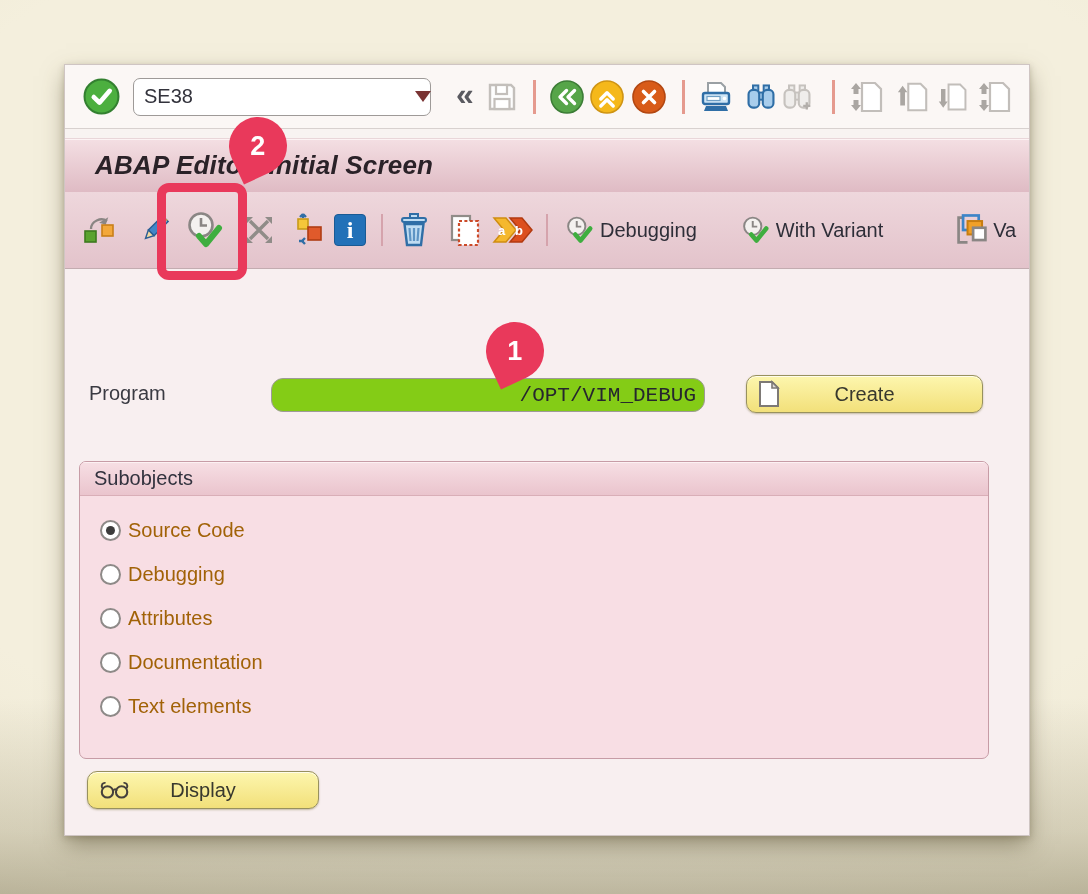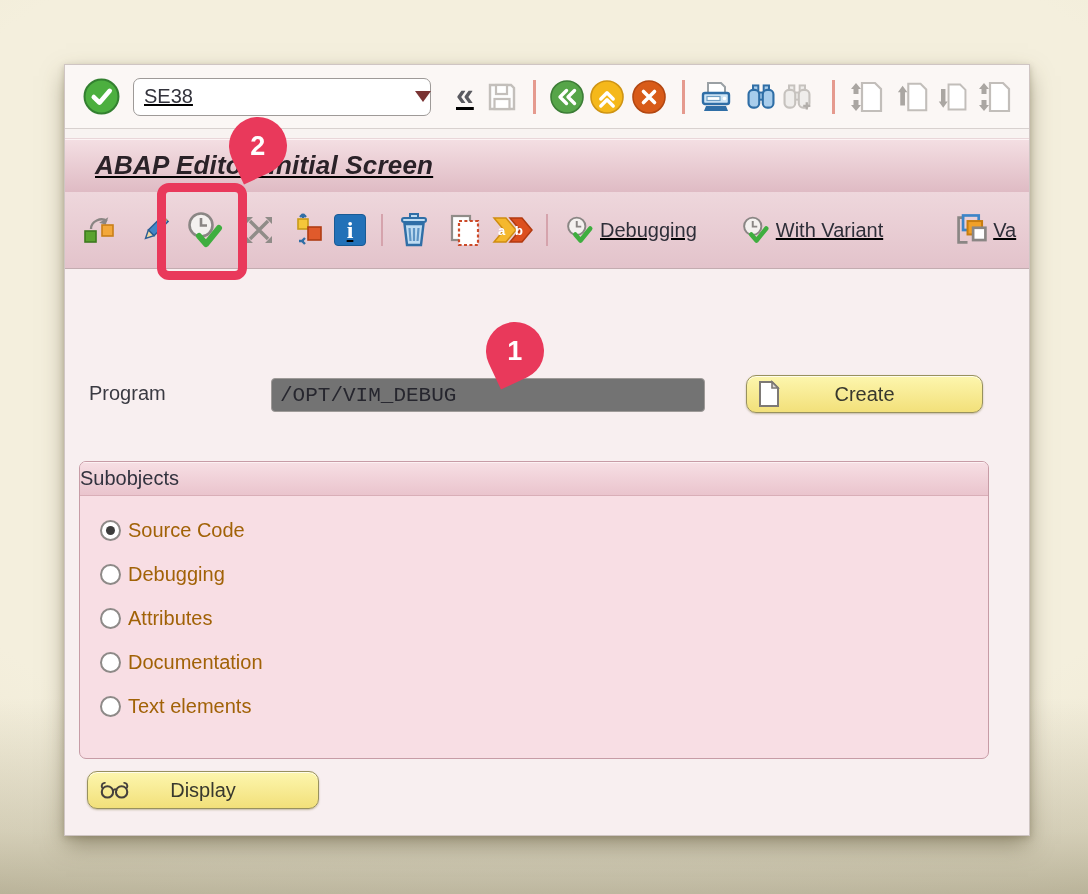--- a/index.html
+++ b/index.html
@@ -7,21 +7,21 @@
   body { font-family:"Liberation Sans", sans-serif; overflow:hidden; }
 
   .stage { position:relative; width:1088px; height:894px;
     background:
       linear-gradient(180deg, rgba(0,0,0,0) 78%, rgba(90,82,50,.18) 93%, rgba(80,72,40,.32) 100%),
       radial-gradient(120% 95% at 50% 38%, #f4efdd 55%, #eee8d2 75%, #e0dac0 92%, #d4cdb1 100%);
   }
 
   .window { position:absolute; left:64px; top:64px; width:966px; height:772px;
     background:#f8eff0; border:1px solid #cfc5c3; overflow:hidden;
-    box-shadow:0 10px 22px -2px rgba(85,75,45,.5), 0 2px 6px rgba(85,75,45,.25);text-decoration:underline; }
+    box-shadow:0 10px 22px -2px rgba(85,75,45,.5), 0 2px 6px rgba(85,75,45,.25); }
 
   
   .sys-toolbar { height:64px; background:#fbf7f5; border-bottom:1px solid #d8d1cf;
     display:flex; align-items:center; padding-left:18px; white-space:nowrap; overflow:hidden; }
   .combo { margin-left:13px; width:298px; height:38px; background:#fff; border:1px solid #9e9a98;
     border-radius:7px; display:flex; align-items:center; padding:0 10px; }
   .combo input { border:none; outline:none; flex:1; font-size:20px; color:#33333c;
     font-family:"Liberation Sans",sans-serif; background:transparent; }
   .combo .drop { width:0; height:0; border-left:8px solid transparent; border-right:8px solid transparent;
     border-top:11px solid #7a3434; margin-left:6px; cursor:pointer; }
@@ -43,41 +43,41 @@
   .sep-app { width:2px; height:32px; background:#d5a3ac; }
   .tb-group { display:flex; align-items:center; }
   .tb-label { font-size:20px; color:#2e2e38; margin-left:6px; }
   .info-box { width:32px; height:32px; background:#2271b8; border-radius:4px; border:1px solid #195a94;
     color:#fff; font-family:"Liberation Serif",serif; font-weight:bold; font-size:24px;
     display:flex; align-items:center; justify-content:center; }
 
   
   .main { position:relative; height:568px; background:#f8eff0; }
   .field-label { position:absolute; left:24px; top:113px; font-size:20px; color:#3a3a42; }
-  .text-input { position:absolute; left:206px; top:109px; width:434px; height:34px; background:#737373;
-    border:1px solid #9e9a98; border-radius:4px; font-family:"Liberation Mono",monospace;
-    font-size:21px; color:#26262e; padding:0 8px; outline:none; }
+  .text-input { position:absolute; left:206px; top:109px; width:434px; height:34px; background:#84cc16;
+    border:1px solid #9e9a98; border-radius:12px; font-family:"Liberation Mono",monospace;
+    font-size:21px; color:#26262e; padding:0 8px; outline:none;text-align:right; }
 
   .sap-btn { display:flex; align-items:center; justify-content:center; position:absolute;
     border:1px solid #98915e; border-radius:10px; background:linear-gradient(#fdf6ae,#f2e07a);
     font-size:20px; color:#38382e; cursor:pointer;
     box-shadow:inset 0 1px 0 rgba(255,255,255,.75), 0 1px 2px rgba(130,118,66,.45); }
   .sap-btn .btn-icon { position:absolute; left:10px; display:flex; }
   .sap-btn.gold { background:linear-gradient(#fbe377,#f5ca3e); border-color:#a28a3a; }
   .btn-create { left:681px; top:106px; width:237px; height:38px; }
   .btn-display { left:22px; top:502px; width:232px; height:38px; }
   .change-wrap { position:absolute; left:267px; top:502px; width:229px; height:38px; }
   .btn-change { left:0; top:0; width:100%; height:100%; }
 
   
   .groupbox { position:absolute; left:14px; top:192px; width:910px; height:298px;
     background:#f8dee4; border:1px solid #c79ca6; border-radius:7px; overflow:hidden; }
   .groupbox-header { height:34px; background:linear-gradient(180deg,#f7dfe4,#eac4cd);
     border-bottom:1px solid #d9aeb7; box-shadow:inset 0 1px 0 #fdf1f3;
-    display:flex; align-items:center; padding-left:0; font-size:20px; color:#32323e; }
+    display:flex; align-items:center; padding-left:14px; font-size:20px; color:#32323e; }
   .radio-list { padding:12px 0 0 20px; }
   .radio-row { height:44px; display:flex; align-items:center; cursor:pointer; }
   .radio { width:21px; height:21px; border-radius:50%; border:2px solid #8e8a88; background:#fff;
     display:flex; align-items:center; justify-content:center; flex:none; }
   .radio-row.selected .radio::after { content:""; width:9px; height:9px; border-radius:50%; background:#3c3c3c; }
   .radio-label { font-size:20px; color:#a16207; margin-left:7px; }
 
   
   :root { --accent:#e9395b; --bracket:#c23a26; }
   .hl-box { position:absolute; left:157px; top:183px; width:90px; height:97px;

